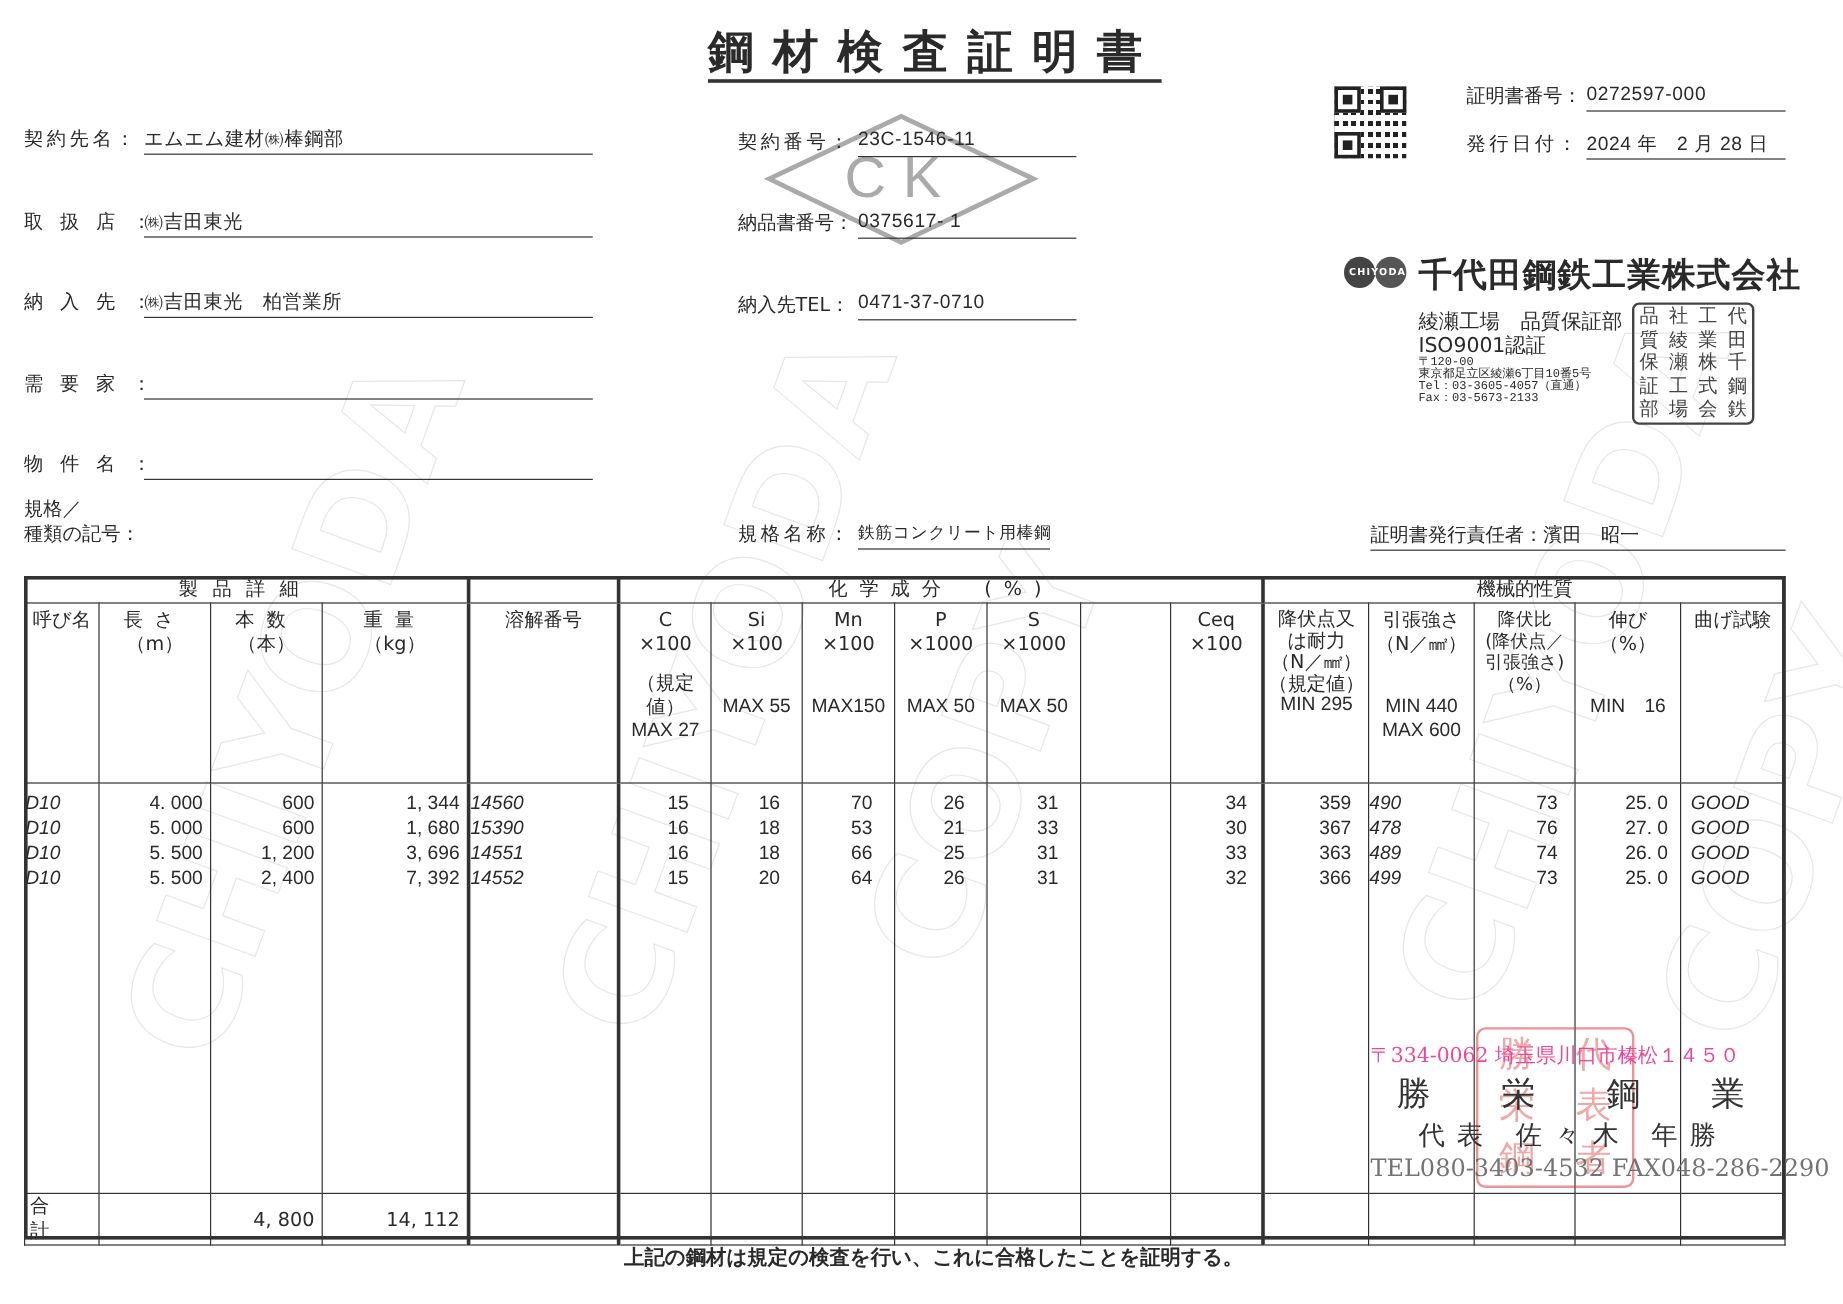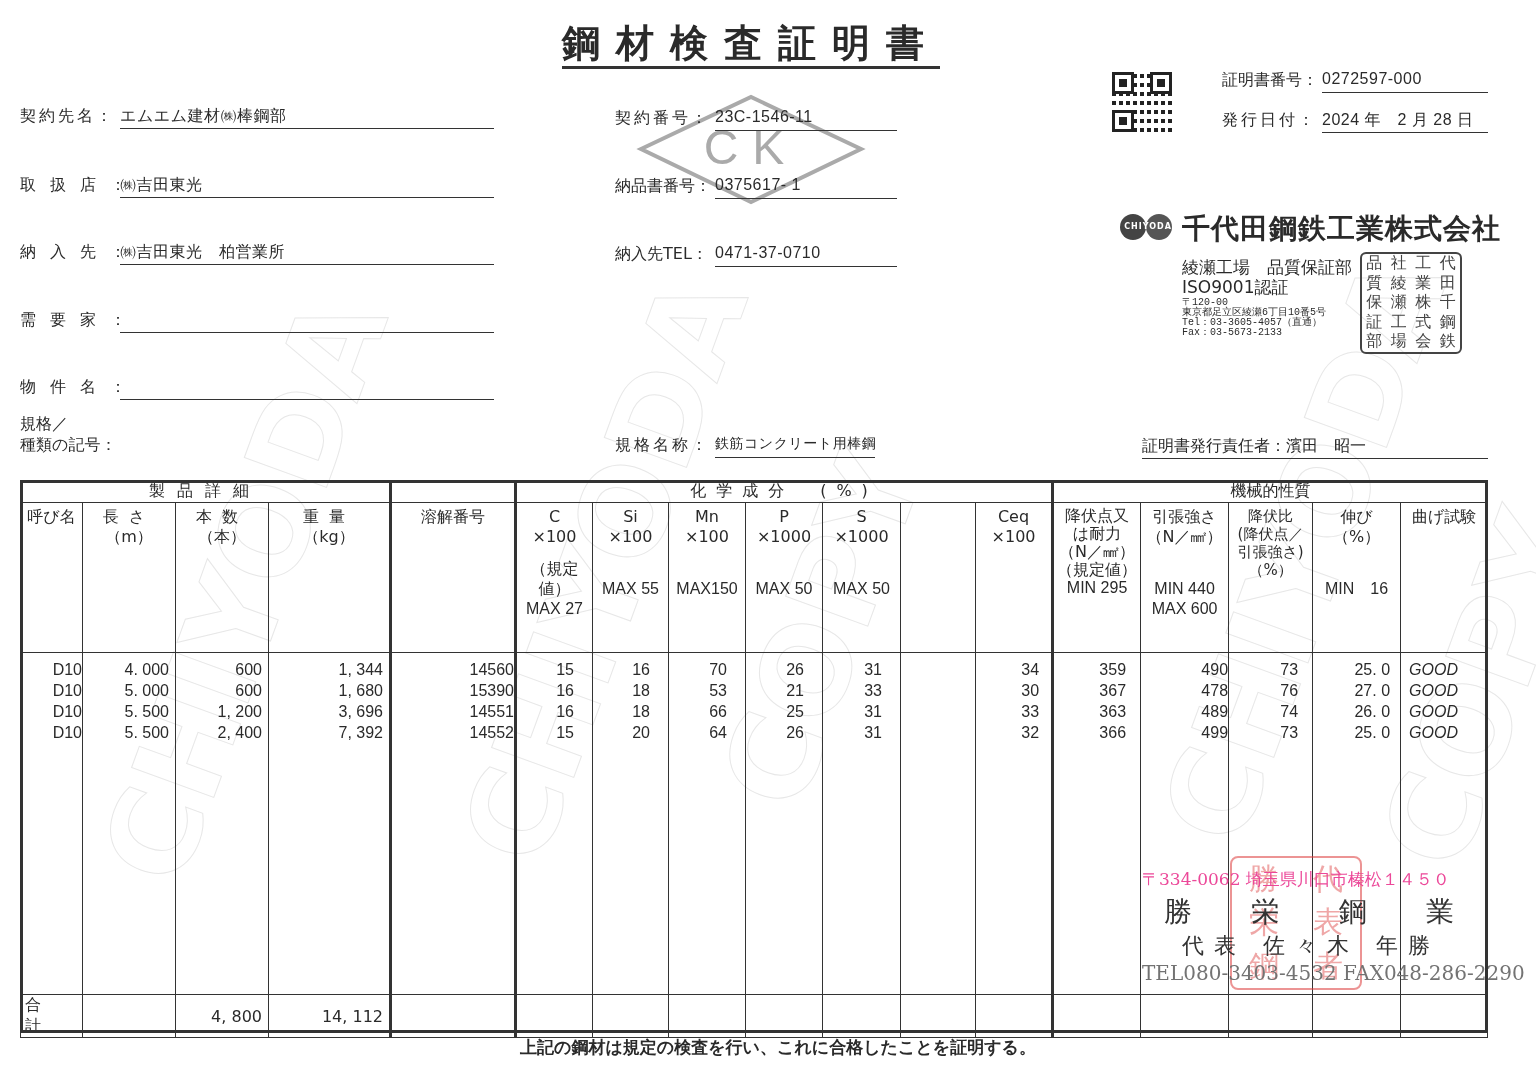--- a/index.html
+++ b/index.html
@@ -1,19 +1,19 @@
 <!DOCTYPE html>
 <html><head>
 <meta charset="utf-8">
 <style>
   html, body { margin:0; padding:0; }
   body { width:1536px; height:1087px; background:#fff; position:relative; overflow:hidden;
          font-family:"DejaVu Sans", "Liberation Sans", sans-serif; color:#2a2a2a; }
   .abs { position:absolute; }
-  .title { left:562px; top:22px; font-size:38px; font-weight:bold; letter-spacing:16px; border-bottom:3px solid #333; padding-bottom:2px; line-height:42px; }
+  .title { left:590px; top:22px; font-size:38px; font-weight:bold; letter-spacing:16px; border-bottom:3px solid #333; padding-bottom:2px; line-height:42px; }
   .field { font-size:16px; white-space:nowrap; }
   .field .lbl { display:inline-block; letter-spacing:3px; }
   .field .val { position:absolute; left:100px; top:0; border-bottom:1.5px solid #333; height:22px; font-family:"Liberation Sans", sans-serif; letter-spacing:0.5px;}
   .qr { left:1112px; top:72px; width:60px; height:60px; background:
         repeating-linear-gradient(90deg,#222 0 4px,#fff 4px 7px),
         repeating-linear-gradient(0deg,#222 0 4px,#fff 4px 9px); background-blend-mode:lighten; }
   .qr .f { position:absolute; width:16px; height:16px; border:3px solid #222; background:#fff; }
   .qr .f::after{content:"";position:absolute;left:4px;top:4px;width:8px;height:8px;background:#222;}
   .logo-circle { width:26px; height:26px; border-radius:50%; background:#444; display:inline-block; }
   .company { left:1120px; top:214px; }
@@ -25,21 +25,21 @@
   .addr { left:1182px; top:298px; font-size:10px; line-height:10px; white-space:pre; font-family:"Liberation Mono", monospace; }
   .seal { left:1360px; top:252px; width:98px; height:98px; border:2px solid #444; border-radius:6px; display:grid; grid-template-columns:repeat(4,1fr); grid-template-rows:repeat(5,1fr); font-size:16px; line-height:18px; text-align:center; overflow:hidden; color:#444; }
   table.main { position:absolute; left:20px; top:480px; width:1468px; border-collapse:collapse; table-layout:fixed; font-size:16px; }
   table.main td { border:1.5px solid #333; padding:0; vertical-align:top; }
   table.main .thick-l { border-left:3px solid #333; }
   table.main tr.grp td { height:20px; text-align:center; letter-spacing:12px; font-size:16px; }
   table.main tr.hdr td { height:145px; text-align:center; font-size:16px; line-height:20px; padding-top:4px; }
   table.main tr.body td { height:335px; font-family:"Liberation Sans", sans-serif; font-size:16px; line-height:21px; padding-top:6px; }
   table.main tr.total td { height:38px; vertical-align:middle; font-size:16px; }
   .r { text-align:right; padding-right:6px !important; }
-  .c { text-align:right; }
+  .c { text-align:left;font-style:italic; }
   .spec { display:block; margin-top:6px; font-family:"Liberation Sans", sans-serif;}
   .outer { position:absolute; left:20px; top:480px; width:1468px; height:553px; border:3px solid #333; box-sizing:border-box; pointer-events:none; }
   .footer-note { left:520px; top:1036px; font-size:17px; font-weight:bold; white-space:nowrap; }
   .stamp-area { left:1142px; top:868px; width:340px; font-family:"DejaVu Serif","Liberation Serif", serif; }
   .stamp-area .l1 { font-size:17px; white-space:nowrap; color:#ec4899; }
   .stamp-area .l2 { font-size:28px; display:flex; justify-content:space-between; padding:2px 28px 0 22px; color:#333;}
   .stamp-area .l3 { font-size:22px; padding-left:40px; letter-spacing:10px; color:#333; }
   .stamp-area .l4 { font-size:20px; white-space:nowrap; color:#737373; }
   .red-seal { left:1230px; top:856px; width:128px; height:130px; border:2px solid rgba(220,60,60,0.55); border-radius:8px; color:rgba(220,60,60,0.45); display:grid; grid-template-columns:1fr 1fr; font-size:30px; text-align:center; line-height:42px; }
   .ck { left:636px; top:92px; width:230px; height:115px; }

